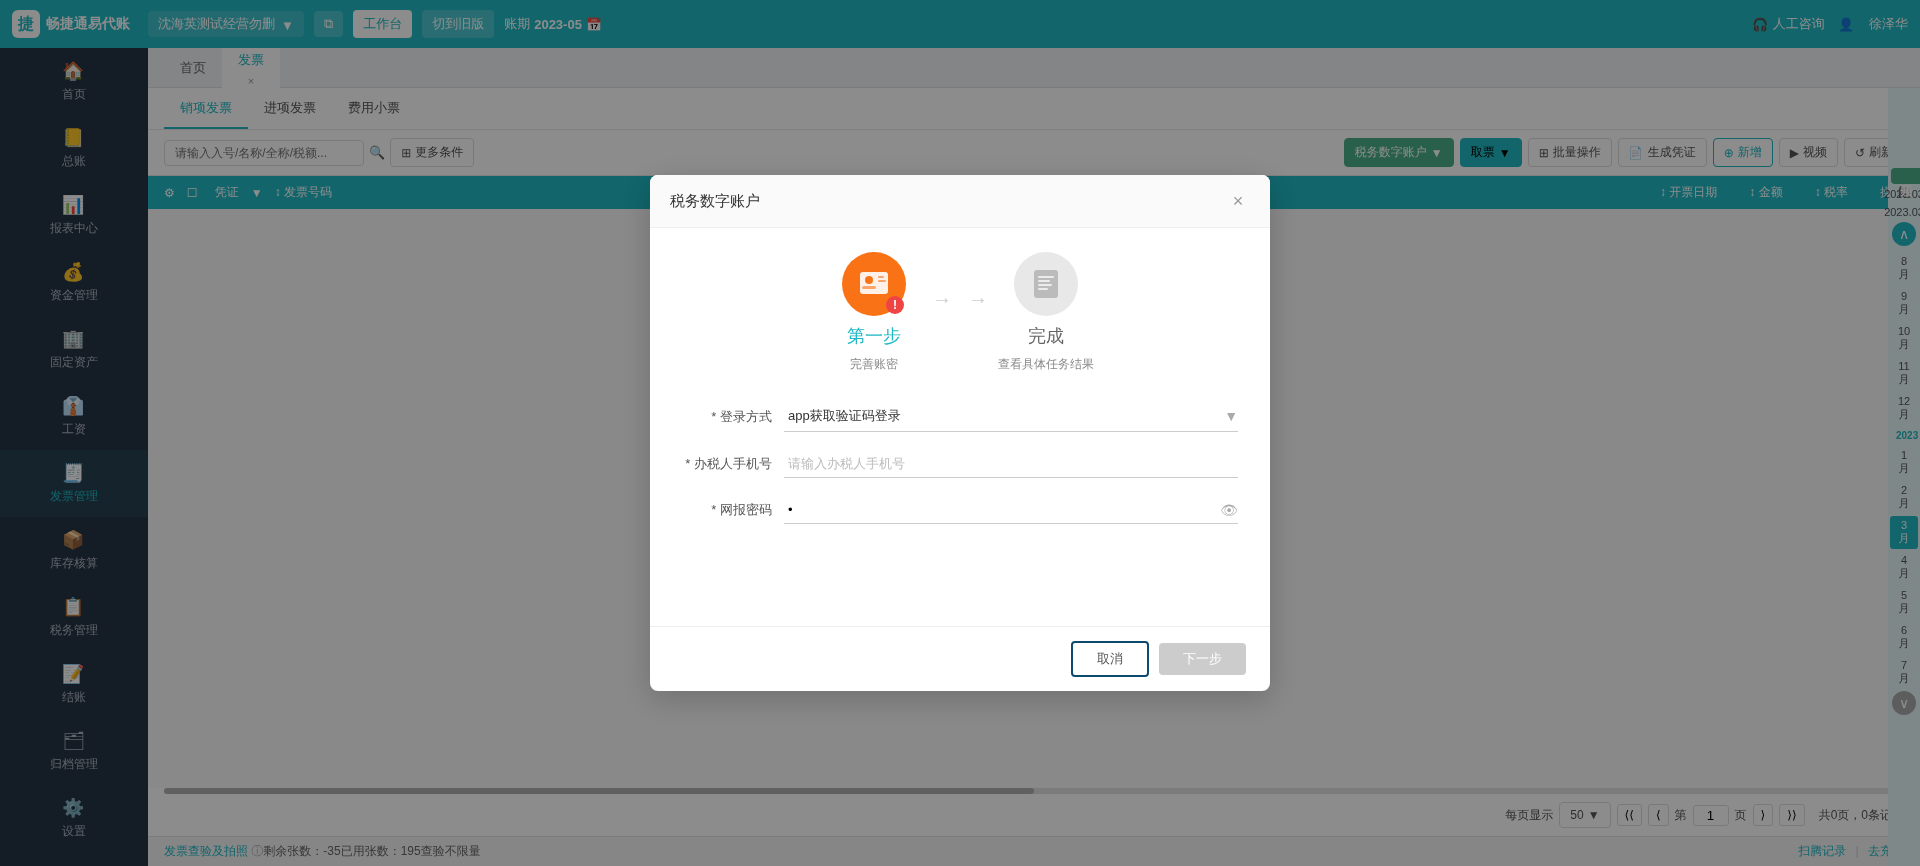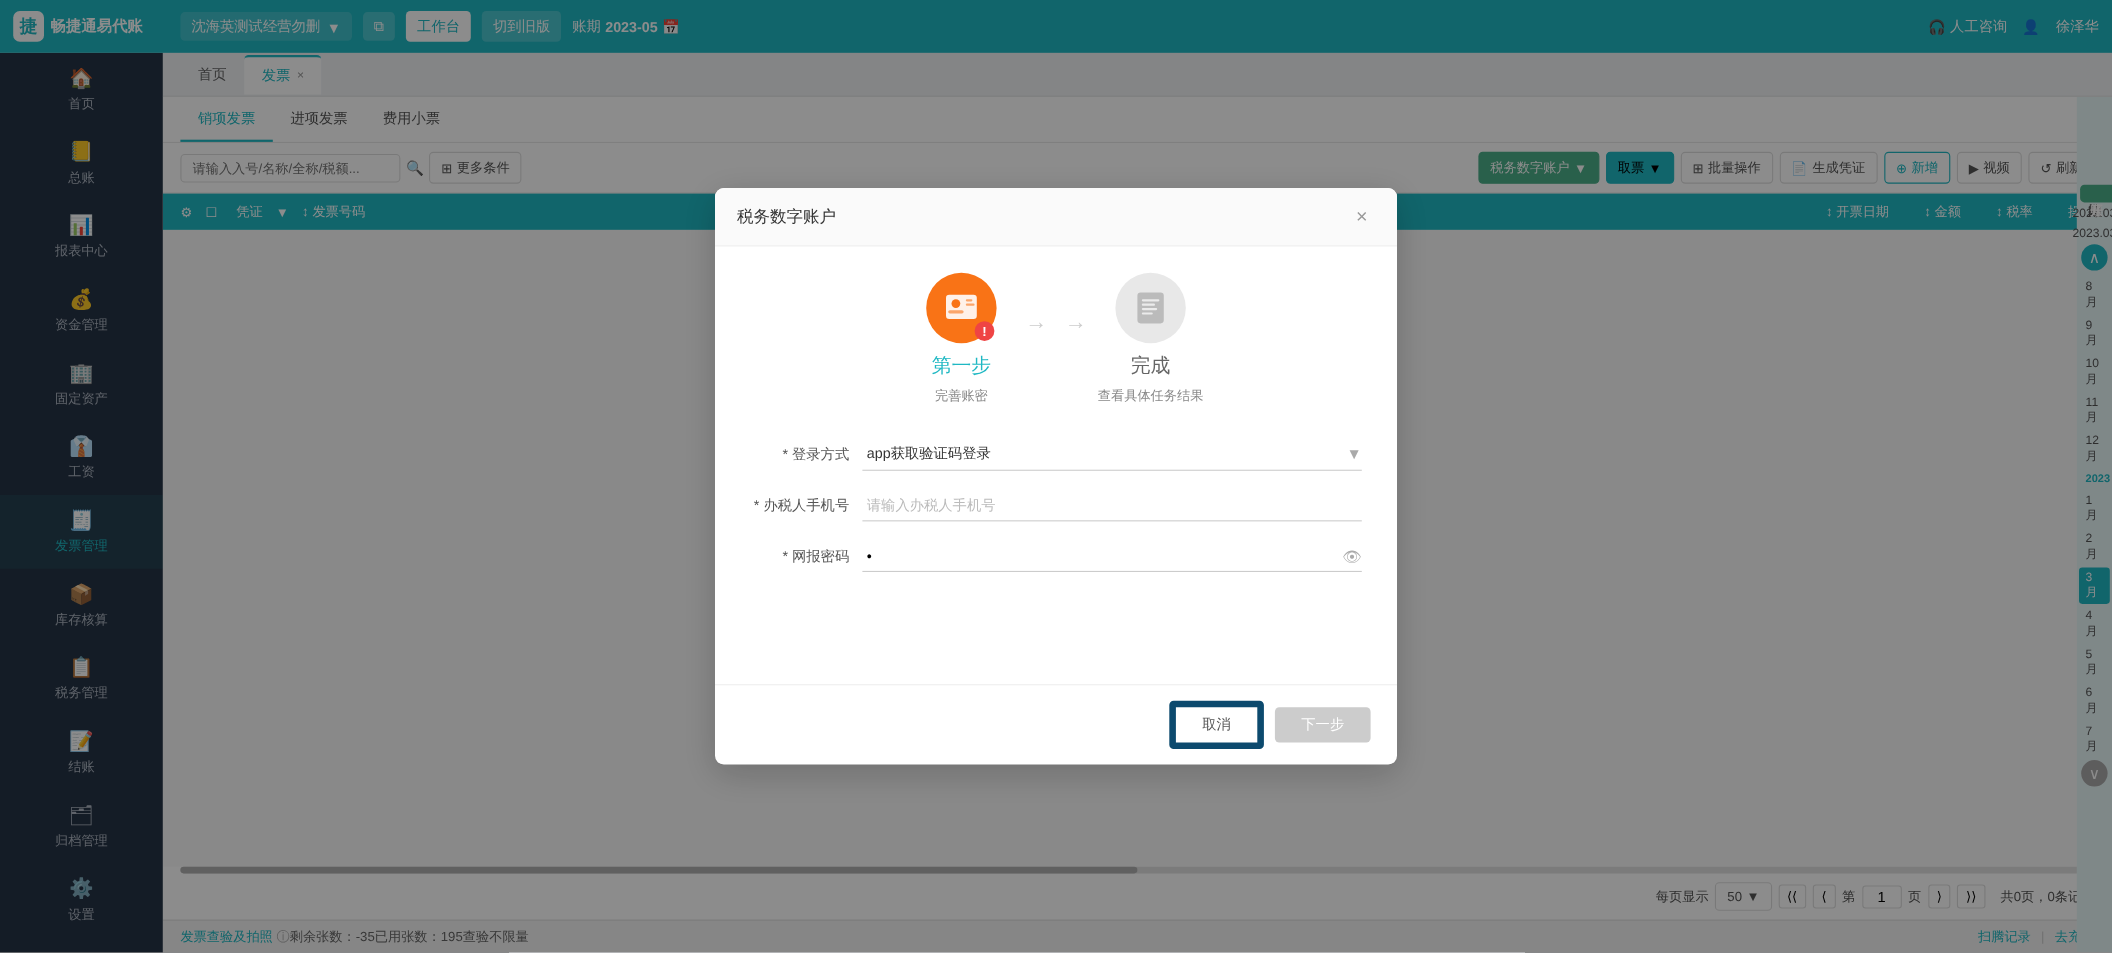--- a/index.html
+++ b/index.html
@@ -31,21 +31,21 @@
       display: flex; align-items: center; justify-content: center;
       color: #1fb8c3; font-size: 16px; font-weight: bold;
     }
     .topbar-company {
       display: flex; align-items: flex-end; gap: 6px;
       background: rgba(255,255,255,0.15);
       border-radius: 4px;
       padding: 4px 10px;
       color: white;
       cursor: pointer;
-      margin-left: 24px;
+      margin-left: 8px;
     }
     .topbar-company span { font-size: 13px; }
     .topbar-btn {
       background: rgba(255,255,255,0.2);
       border: none;
       border-radius: 4px;
       padding: 5px 10px;
       color: white;
       cursor: pointer;
       font-size: 13px;
@@ -98,20 +98,21 @@
       cursor: pointer;
       font-size: 13px;
       color: #666;
       border-radius: 4px 4px 0 0;
       display: flex; align-items: center; gap: 6px;
     }
     .tab-item.active {
       background: white;
       color: #1fb8c3;
       border-top: 2px solid #1fb8c3;
+      flex-direction: column;
     }
     .tab-close { color: #999; font-size: 11px; cursor: pointer; }
 
     
     .page-area {
       flex: 1; background: white; overflow: hidden; position: relative;
       display: flex; flex-direction: column;
     }
 
     
@@ -196,21 +197,21 @@
     .right-panel-btn.up { background: #1fb8c3; }
     .right-panel-btn.down { background: #aaa; }
 
     
     .month-list {
       display: flex; flex-direction: column; align-items: center;
       gap: 2px; margin-top: 4px;
     }
     .month-item {
       font-size: 11px; color: #555; cursor: pointer;
-      padding: 3px 6px; border-radius: 3px; width: 28px; text-align: left;
+      padding: 3px 6px; border-radius: 3px; width: 28px; text-align: center;
     }
     .month-item.active { background: #1fb8c3; color: white; }
     .month-item.current-year { color: #1fb8c3; font-weight: bold; font-size: 10px; }
 
     
     .status-bar {
       background: #f5f5f5;
       border-top: 1px solid #e0e0e0;
       padding: 6px 16px;
       display: flex; align-items: center; gap: 0;
@@ -325,21 +326,21 @@
     .form-password-toggle { color: #aaa; cursor: pointer; font-size: 14px; }
 
     
     .modal-footer {
       display: flex; justify-content: flex-end; align-items: center;
       padding: 14px 24px;
       border-top: 1px solid #eee;
       gap: 10px;
     }
     .btn-cancel {
-      border: 6px solid #0c4a6e; background: white;
+      border: 2px solid #0c4a6e; background: white;
       border-radius: 4px; padding: 7px 24px;
       cursor: pointer; font-size: 13px; color: #555;
     }
     .btn-next {
       border: none; background: #ccc;
       border-radius: 4px; padding: 7px 24px;
       cursor: pointer; font-size: 13px; color: white;
     }
 
     

